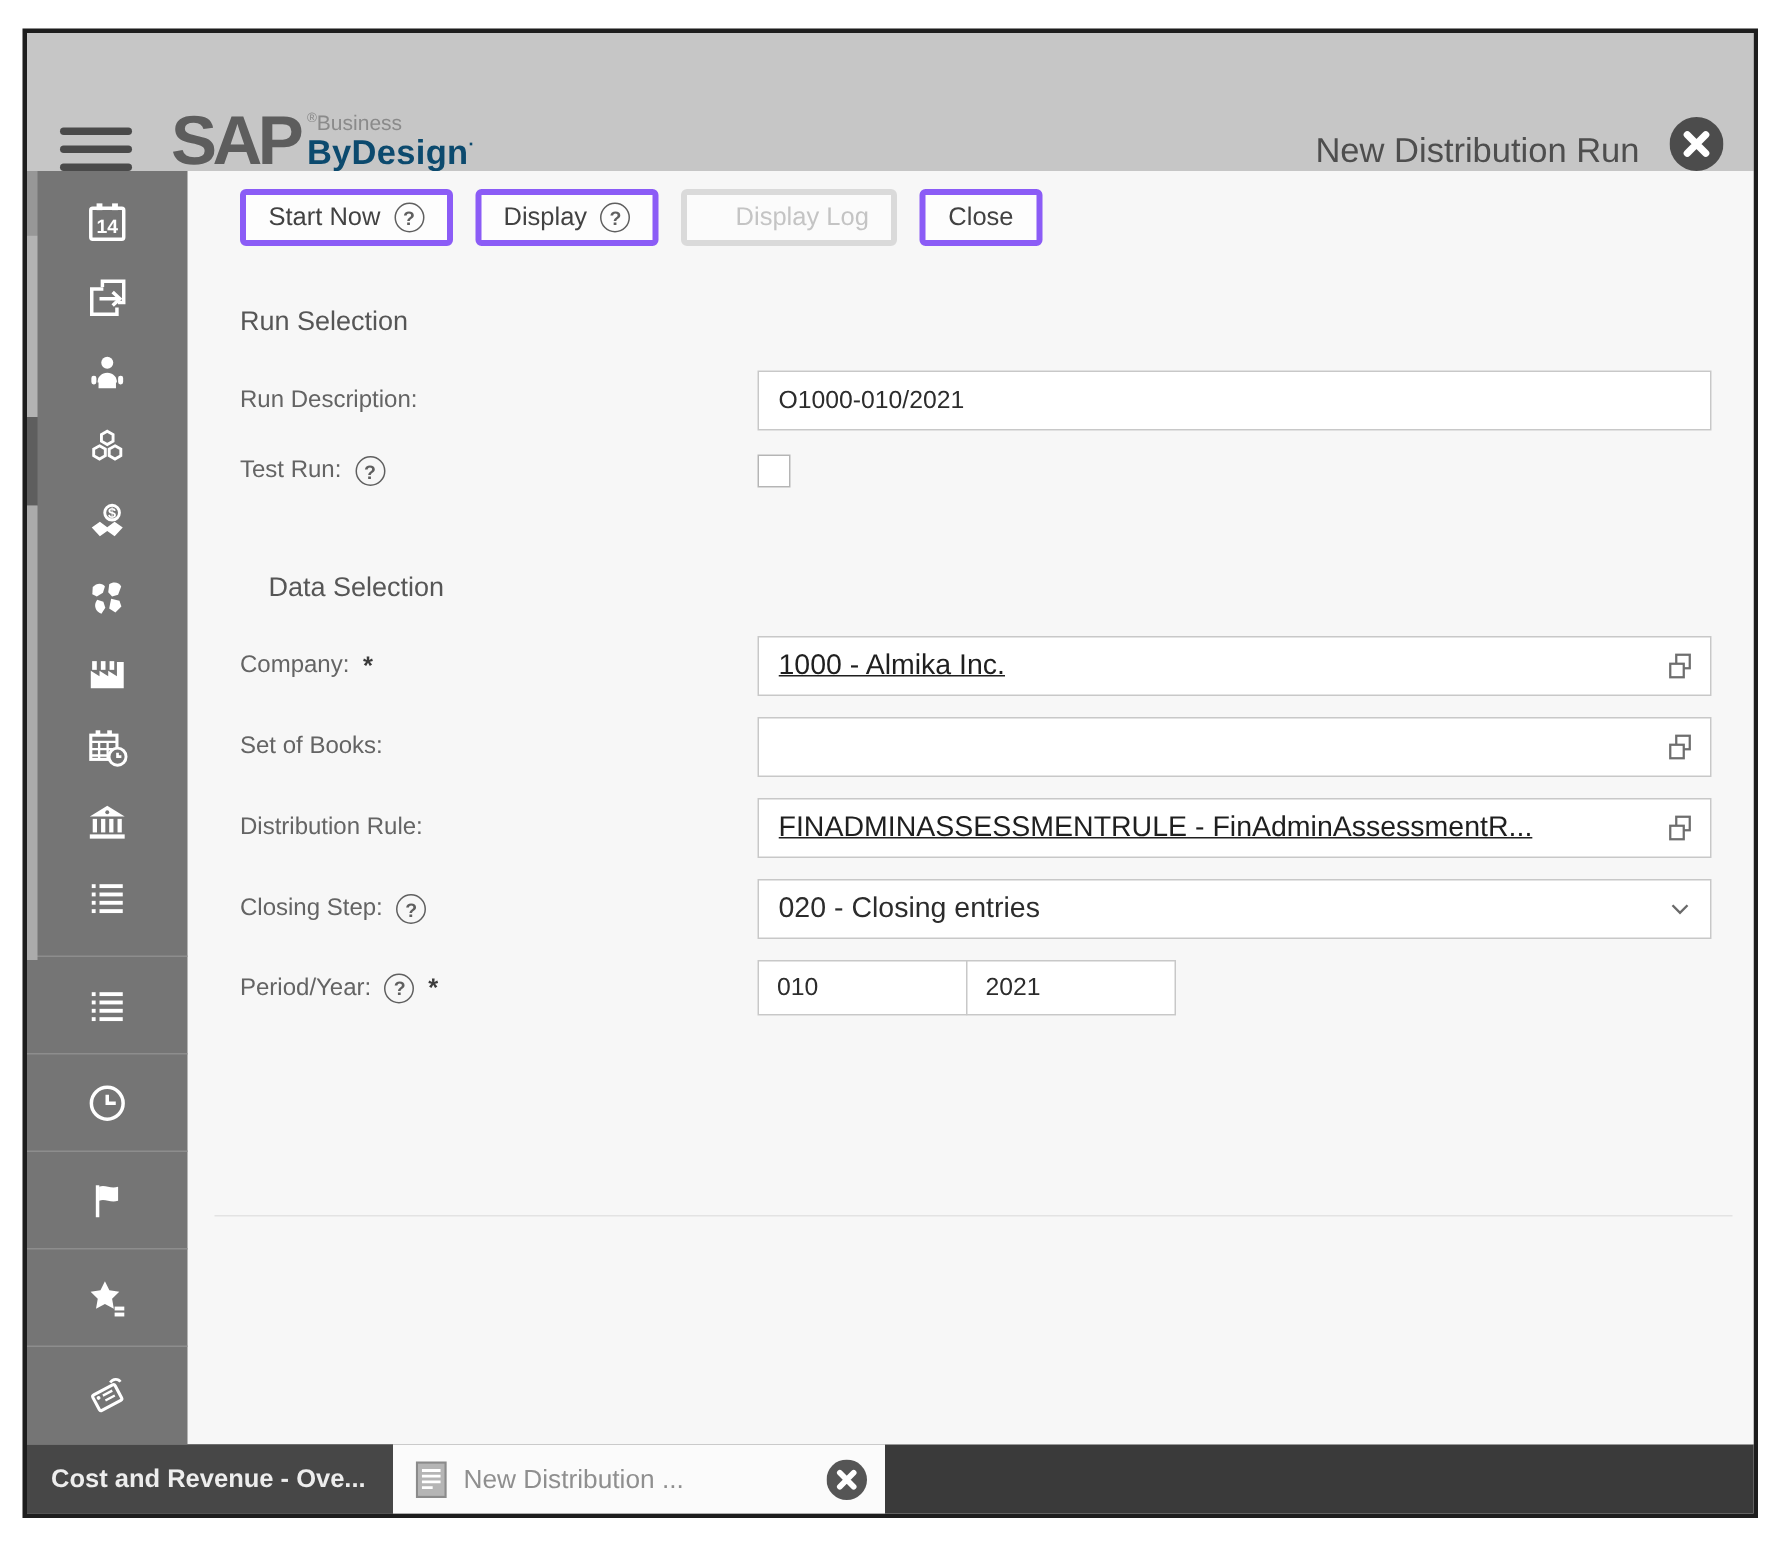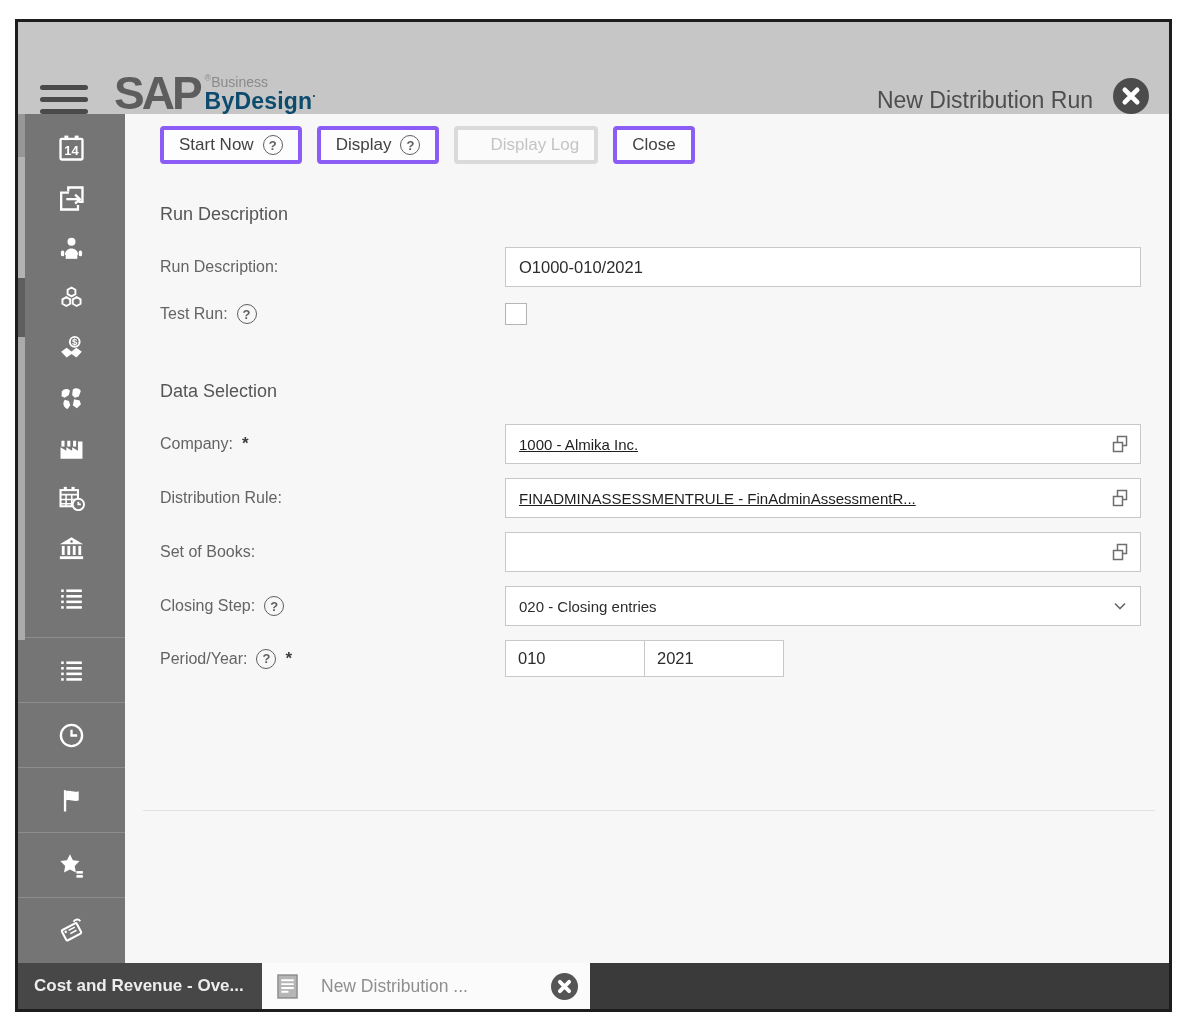--- a/index.html
+++ b/index.html
@@ -43,49 +43,49 @@
           background:#f7f7f7; min-width:0; }
 
   .toolbar { display:flex; gap:15px; flex:0 0 auto; }
   .btn { height:38px; padding:0 15px; background:#fdfdfd; border:4px solid #8b5cf6; border-radius:4px;
          display:inline-flex; align-items:center; gap:9px; font-size:17px; color:#424242; cursor:pointer; white-space:nowrap; }
   .btn.disabled { color:#c4c4c4; border-color:#dadada; background:#fbfbfb; cursor:default;padding-left:32px; }
   .help { width:20px; height:20px; border:1.5px solid #5f5f5f; border-radius:50%; flex:0 0 auto;
           display:inline-flex; align-items:center; justify-content:center; font-size:13px; color:#5f5f5f; font-weight:600; }
 
   .sec-h { font-size:18px; color:#565656; margin:40px 0 22px 0; }
-  .sec-h.second { margin-top:54px; }
+  .sec-h.second { margin-top:54px;margin-left:19px; }
 
   .f-row { display:flex; align-items:center; margin-bottom:14px; }
   .f-label { width:345px; flex:0 0 auto; display:flex; align-items:center; gap:9px;
              font-size:16px; color:#646464; }
   .req { color:#3c3c3c; font-weight:700; font-size:17px; }
   .f-field { flex:1; min-width:0; display:flex; align-items:center; }
   .box { height:40px; width:100%; background:#ffffff; border:1px solid #c8c8c8; display:flex;
-         align-items:center; padding:0 10px 0 13px; font-size:15px; color:#2c2c2c; }
+         align-items:center; padding:0 10px 0 13px; font-size:19px; color:#2c2c2c; }
   input.text { width:100%; height:40px; border:1px solid #c8c8c8; padding:0 13px;
                font-size:16.5px; color:#2c2c2c; background:#ffffff; font-family:inherit; }
   .link { text-decoration:underline; color:#1f1f1f; white-space:nowrap; overflow:hidden;
           text-overflow:ellipsis; cursor:pointer; }
   .vh { margin-left:auto; flex:0 0 auto; display:flex; cursor:pointer; padding-left:8px; }
   .chev { margin-left:auto; flex:0 0 auto; display:flex; cursor:pointer; padding-left:8px; }
   .checkbox { width:22px; height:22px; background:#ffffff; border:1px solid #b5b5b5; display:inline-block; cursor:pointer; }
   .row-check { height:26px; margin-bottom:0; }
   input.pin { width:140px; height:37px; border:1px solid #c8c8c8; padding:0 12px; background:#ffffff;
               font-size:16.5px; color:#2c2c2c; font-family:inherit; }
   input.pin + input.pin { margin-left:-1px; }
 
   .divider { border-top:1px solid #e3e3e3; margin:119px -14px 0 -17px; }
 
   
   .taskbar { height:46px; background:#3a3a3a; display:flex; align-items:stretch; flex:0 0 auto; }
   .tb-tab1 { width:244px; background:#474747; color:#ededed; font-size:17px; font-weight:700;
              display:flex; align-items:center; padding:0 12px 0 16px; white-space:nowrap; overflow:hidden;
              cursor:pointer; }
-  .tb-tab2 { width:328px; background:#fbfbfb; display:flex; align-items:center; gap:23px;
+  .tb-tab2 { width:328px; background:#fbfbfb; display:flex; align-items:center; gap:11px;
              padding:0 12px 0 15px; color:#8f8f8f; font-size:17.5px; cursor:pointer; }
   .tb-tab2 .tab-label { flex:1; white-space:nowrap; overflow:hidden; }
   .tb-close { width:27px; height:27px; flex:0 0 auto; cursor:pointer; }
   .tb-rest { flex:1; }
 </style>
 </head>
 <body>
 
 <div class="app">
 
@@ -267,21 +267,21 @@
           <span class="help">?</span>
         </div>
         <div class="btn disabled">
           <span>Display Log</span>
         </div>
         <div class="btn">
           <span>Close</span>
         </div>
       </div>
 
-      <div class="sec-h">Run Description</div>
+      <div class="sec-h">Run Selection</div>
 
       <div class="f-row">
         <div class="f-label">
           <span>Run Description:</span>
         </div>
         <div class="f-field">
           <input class="text" type="text" value="O1000-010/2021" style="">
         </div>
       </div>
 
@@ -310,42 +310,42 @@
                 <rect x="7.5" y="2.5" width="9" height="9" fill="none" stroke="#6e6e6e" stroke-width="1.5"></rect>
                 <rect x="3.5" y="8.5" width="9" height="9" fill="#ffffff" stroke="#6e6e6e" stroke-width="1.5"></rect>
               </svg>
             </span>
           </div>
         </div>
       </div>
 
       <div class="f-row">
         <div class="f-label">
-          <span>Distribution Rule:</span>
+          <span>Set of Books:</span>
         </div>
         <div class="f-field">
           <div class="box">
-            <span class="link">FINADMINASSESSMENTRULE - FinAdminAssessmentR...</span>
+            <span class="link"></span>
             <span class="vh">
               <svg viewBox="0 0 20 20" width="20" height="20">
                 <rect x="7.5" y="2.5" width="9" height="9" fill="none" stroke="#6e6e6e" stroke-width="1.5"></rect>
                 <rect x="3.5" y="8.5" width="9" height="9" fill="#ffffff" stroke="#6e6e6e" stroke-width="1.5"></rect>
               </svg>
             </span>
           </div>
         </div>
       </div>
 
       <div class="f-row">
         <div class="f-label">
-          <span>Set of Books:</span>
+          <span>Distribution Rule:</span>
         </div>
         <div class="f-field">
           <div class="box">
-            <span class="link"></span>
+            <span class="link">FINADMINASSESSMENTRULE - FinAdminAssessmentR...</span>
             <span class="vh">
               <svg viewBox="0 0 20 20" width="20" height="20">
                 <rect x="7.5" y="2.5" width="9" height="9" fill="none" stroke="#6e6e6e" stroke-width="1.5"></rect>
                 <rect x="3.5" y="8.5" width="9" height="9" fill="#ffffff" stroke="#6e6e6e" stroke-width="1.5"></rect>
               </svg>
             </span>
           </div>
         </div>
       </div>
 

